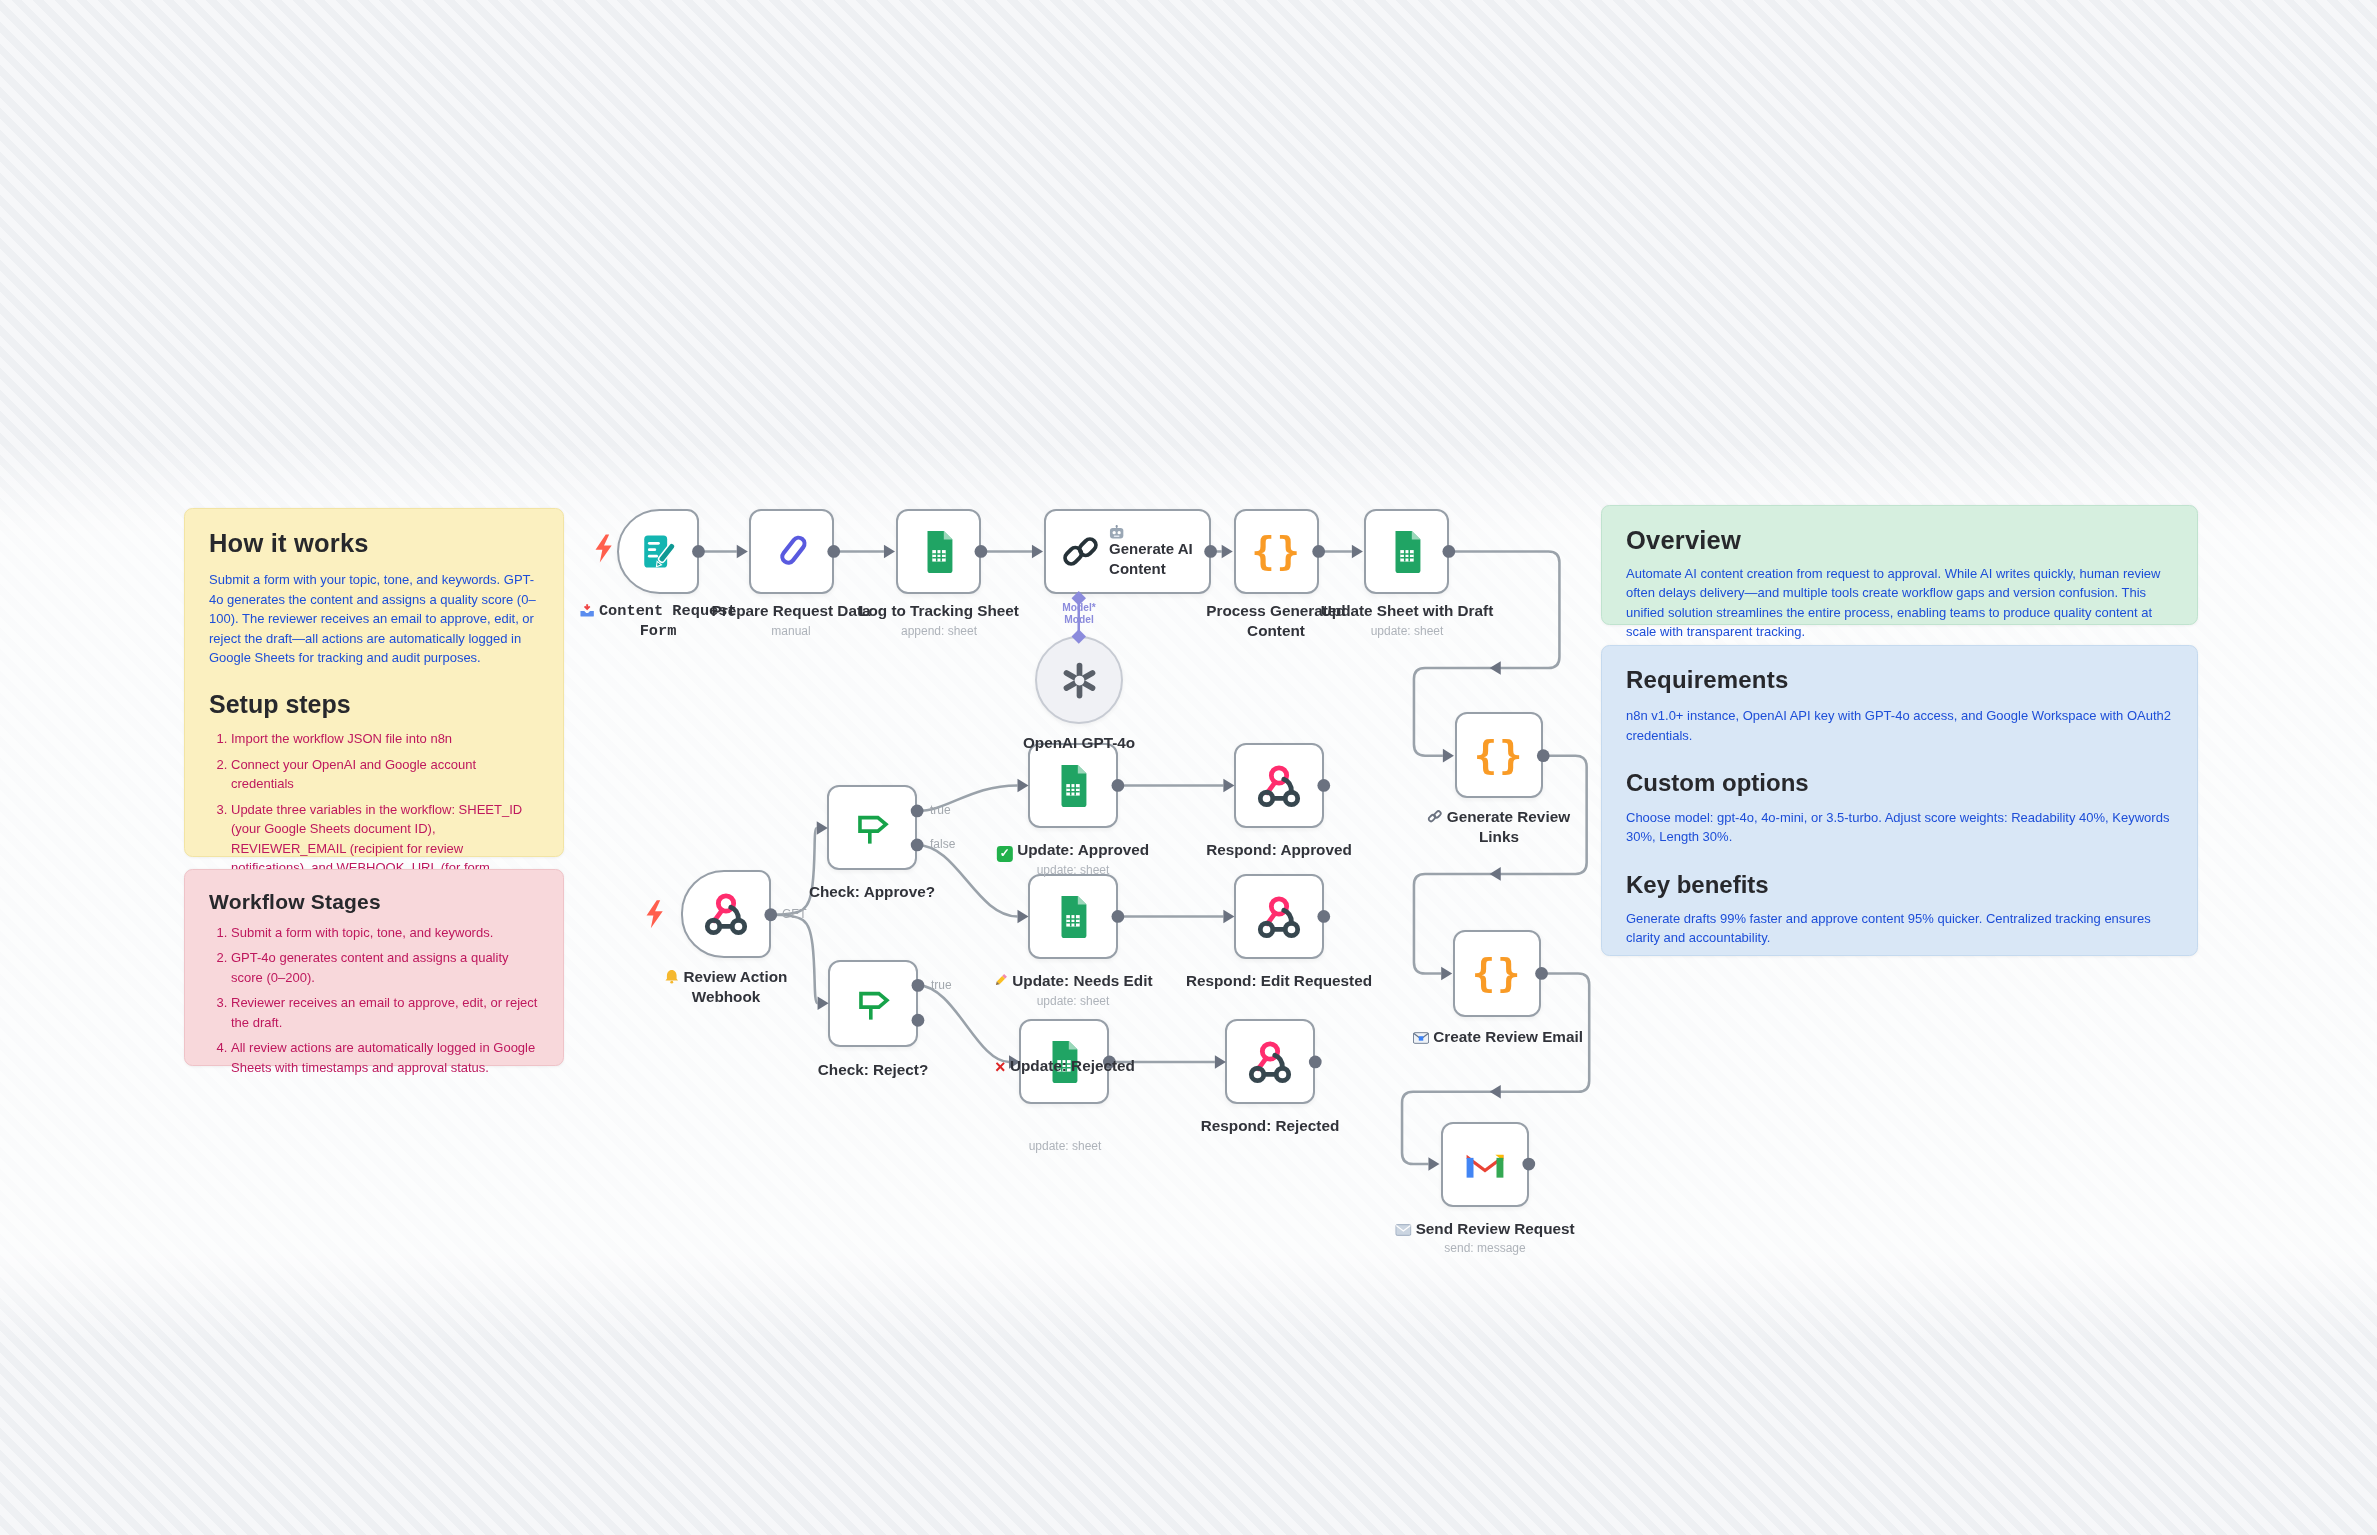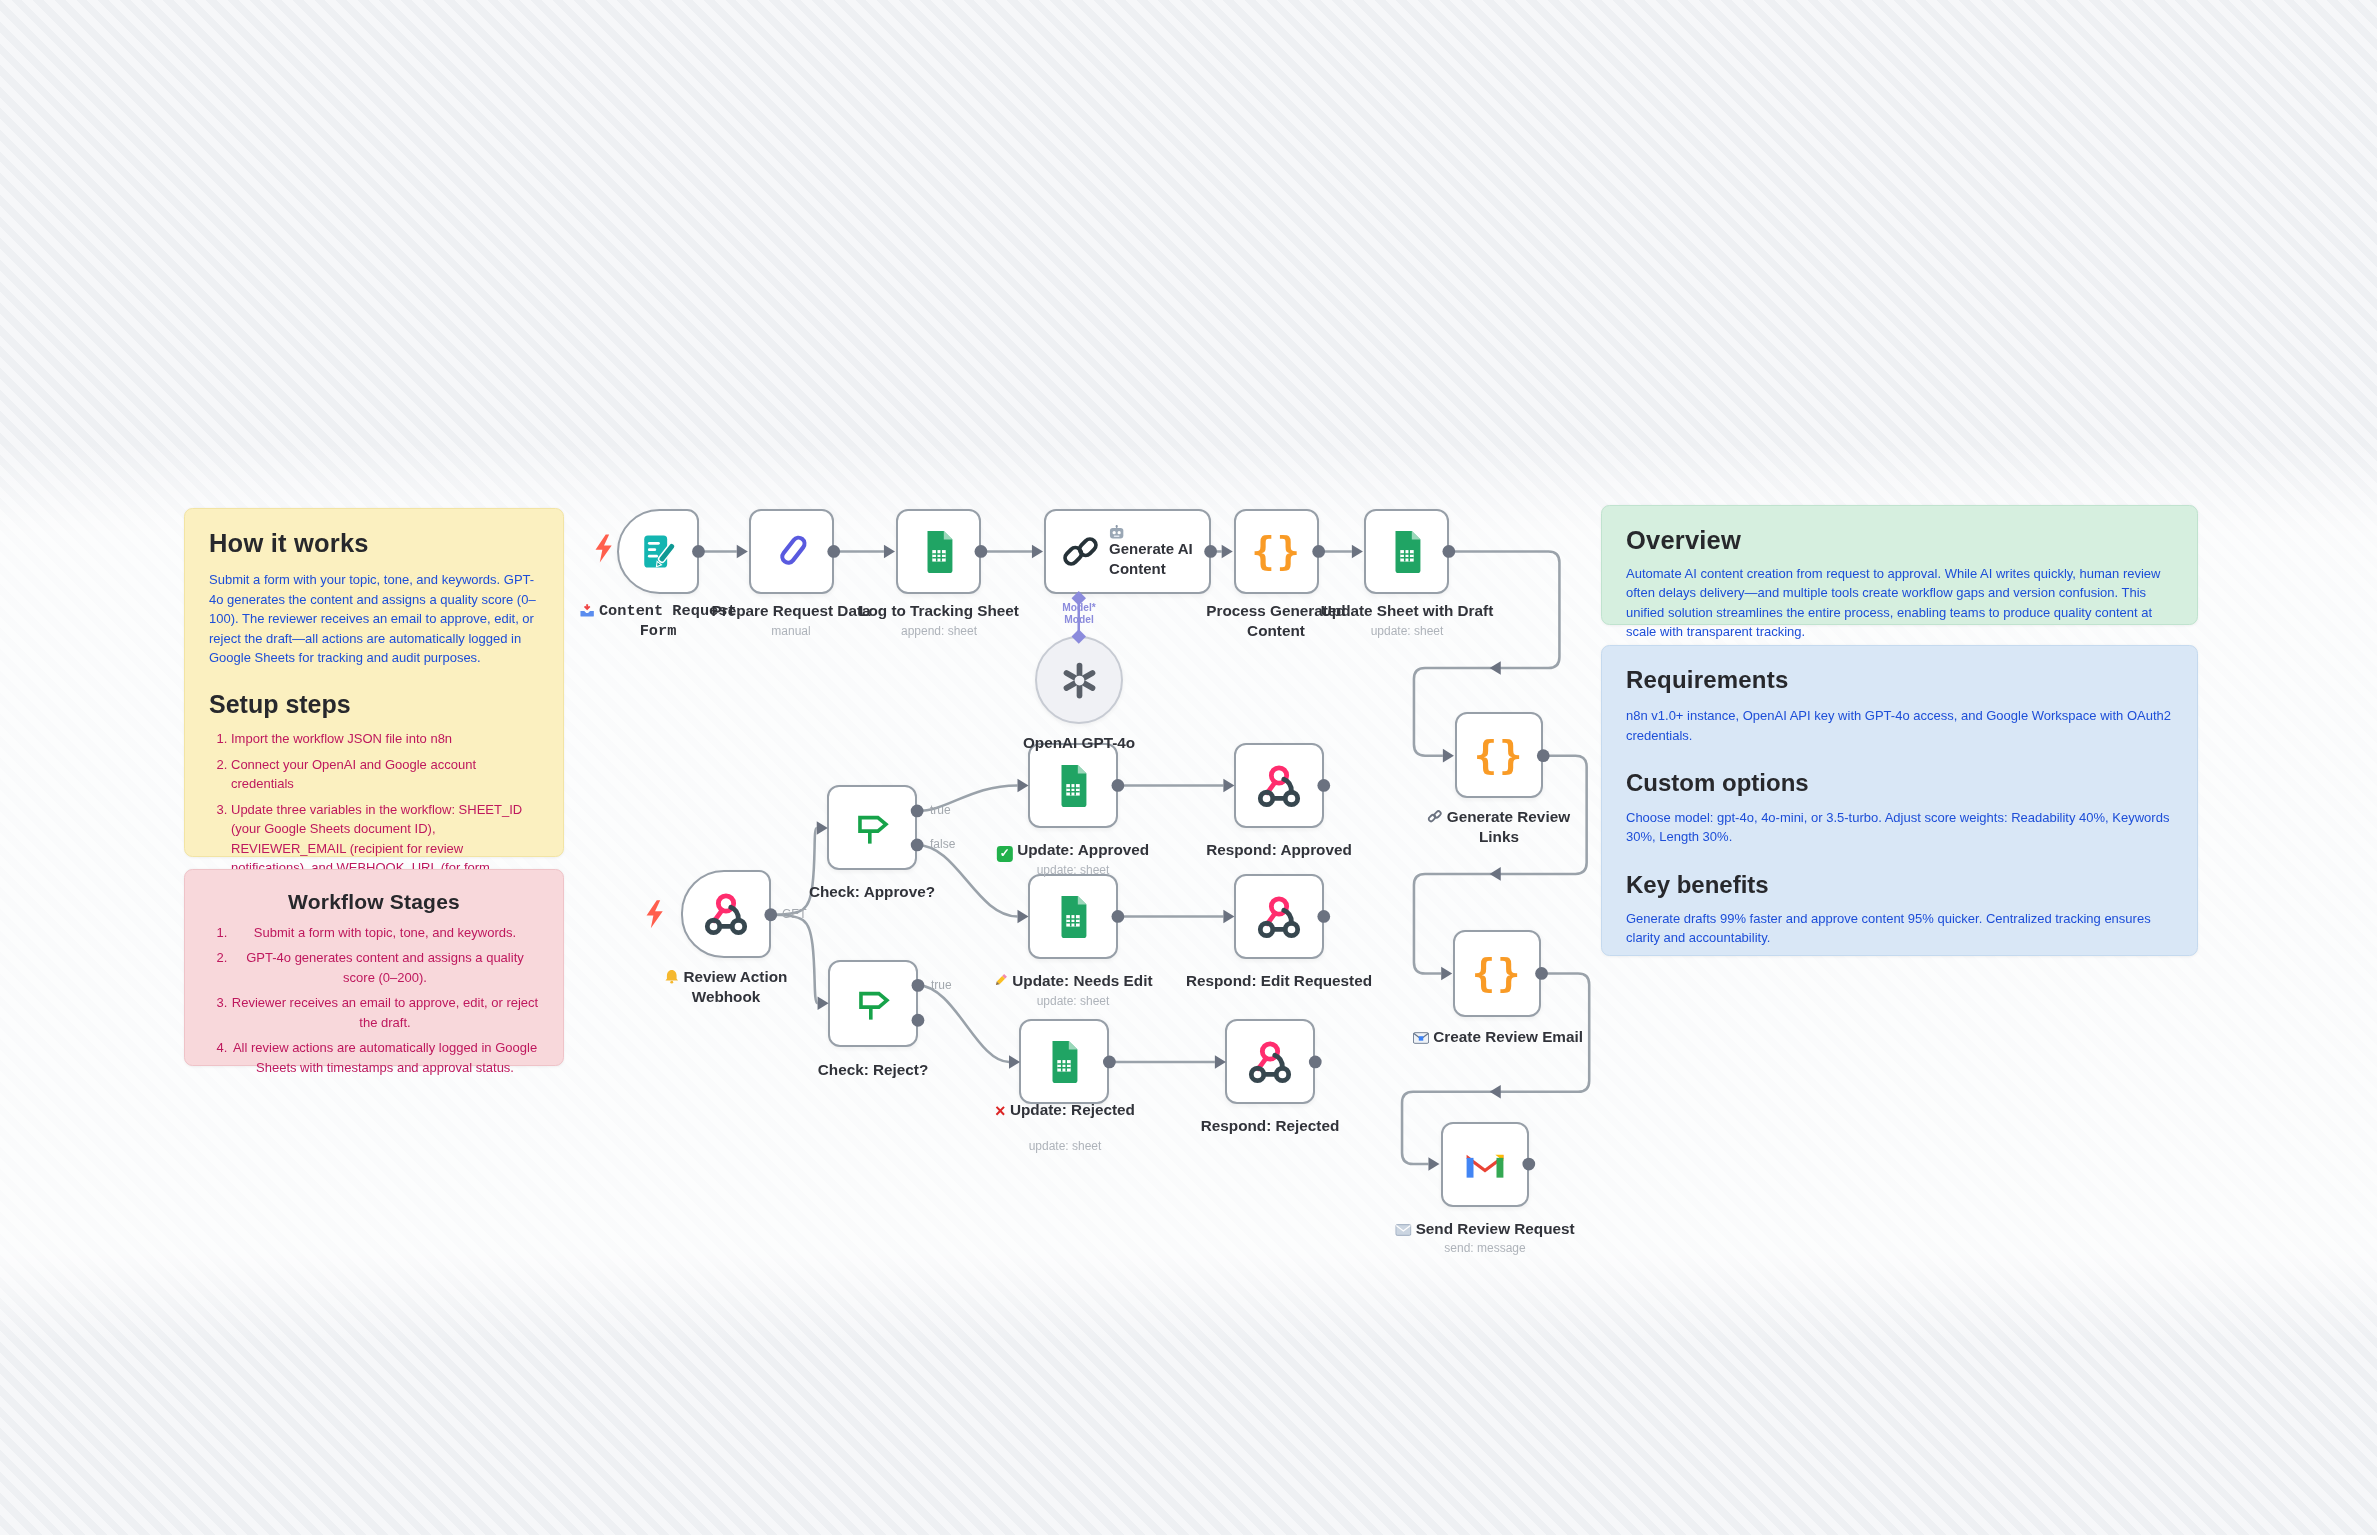--- a/index.html
+++ b/index.html
@@ -10,21 +10,21 @@
     background:linear-gradient(rgba(255,255,255,0),rgba(255,255,255,.72) 10%,rgba(255,255,255,.72) 90%,rgba(255,255,255,0));}
 
   
   .sticky{position:absolute;border-radius:8.5px;padding:20.4px 24px;box-sizing:border-box;box-shadow:0 0.9px 2.6px rgba(0,0,0,.05);}
   .sticky h1{margin:0 0 12px 0;font-size:25.5px;color:#27282c;letter-spacing:0.2px;}
   .sticky h2{margin:22px 0 10.2px 0;font-size:25px;color:#27282c;}
   .sticky p{margin:0;font-size:13px;line-height:1.5;color:#1d4ed8;}
   .sticky ol{margin:6.8px 0 0 0;padding-left:22px;font-size:13px;line-height:1.5;color:#be185d;}
   .sticky ol li{margin-bottom:6px;}
   #sticky-yellow{left:184px;top:508px;width:380px;height:349px;background:#fbf0c0;border:0.9px solid #f2e4a4;}
-  #sticky-pink{left:184px;top:869px;width:380px;height:197px;background:#f8d8db;border:0.9px solid #efc3c8;text-align:center;}
+  #sticky-pink{left:184px;top:869px;width:380px;height:197px;background:#f8d8db;border:0.9px solid #efc3c8;}
   #sticky-pink h1{font-size:21px;margin-bottom:8.5px;}
   #sticky-green{left:1601px;top:505px;width:597px;height:120px;background:#d6efdf;border:0.9px solid #c0e3cf;}
   #sticky-green h1{margin-bottom:8.5px;}
   #sticky-blue{left:1601px;top:645px;width:597px;height:311px;background:#d9e7f6;border:0.9px solid #c5daef;}
   #sticky-blue h1{font-size:24px;}
   #sticky-blue h2{font-size:24px;margin-top:24px;}
 
   
   .node{position:absolute;background:#fff;border:2.1px solid #979fa8;border-radius:12px;
     display:flex;align-items:center;justify-content:center;box-shadow:0 1.7px 4.3px rgba(0,0,0,.05);box-sizing:border-box;z-index:2;}
@@ -406,21 +406,21 @@
   <div class="nlabel" style="left:1073px;top:971px;max-width:213px;">
     <span class="emo"><svg width="14.5" height="14.5" viewBox="0 0 16 16">
           <g transform="rotate(45 8 8)">
     <rect x="5.8" y="0.5" width="4.4" height="3" fill="#f28baf"></rect>
             <rect x="5.8" y="3.5" width="4.4" height="8.5" fill="#fbbf24"></rect>
     <polygon points="5.8,12 10.2,12 8,15.5" fill="#8d6e3f"></polygon>
           </g>
         </svg></span><span>Update: Needs Edit</span>
   </div>
   <div class="nsub" style="left:1073px;top:994px;">update: sheet</div>
-  <div class="nlabel" style="left:1065px;top:1100px;max-width:213px;text-align:center;">
+  <div class="nlabel" style="left:1065px;top:1056px;max-width:213px;text-align:center;">
     <span class="emo emo-x">×</span><span>Update: Rejected</span>
   </div>
   <div class="nsub" style="left:1065px;top:1139px;">update: sheet</div>
   <div class="nlabel" style="left:1279px;top:840px;max-width:213px;"><span>Respond: Approved</span></div>
   <div class="nlabel" style="left:1279px;top:971px;max-width:221px;"><span>Respond: Edit Requested</span></div>
   <div class="nlabel" style="left:1270px;top:1116px;max-width:213px;"><span>Respond: Rejected</span></div>
   <div class="nlabel" style="left:1499px;top:807px;">
     <span class="emo"><svg width="14.5" height="14.5" viewBox="0 0 16 16" fill="none" stroke="#6b7280" stroke-width="2">
     <rect x="1" y="7.5" width="8" height="5" rx="2.5" transform="rotate(-45 5 10)"></rect>
     <rect x="7" y="3.5" width="8" height="5" rx="2.5" transform="rotate(-45 11 6)"></rect>

